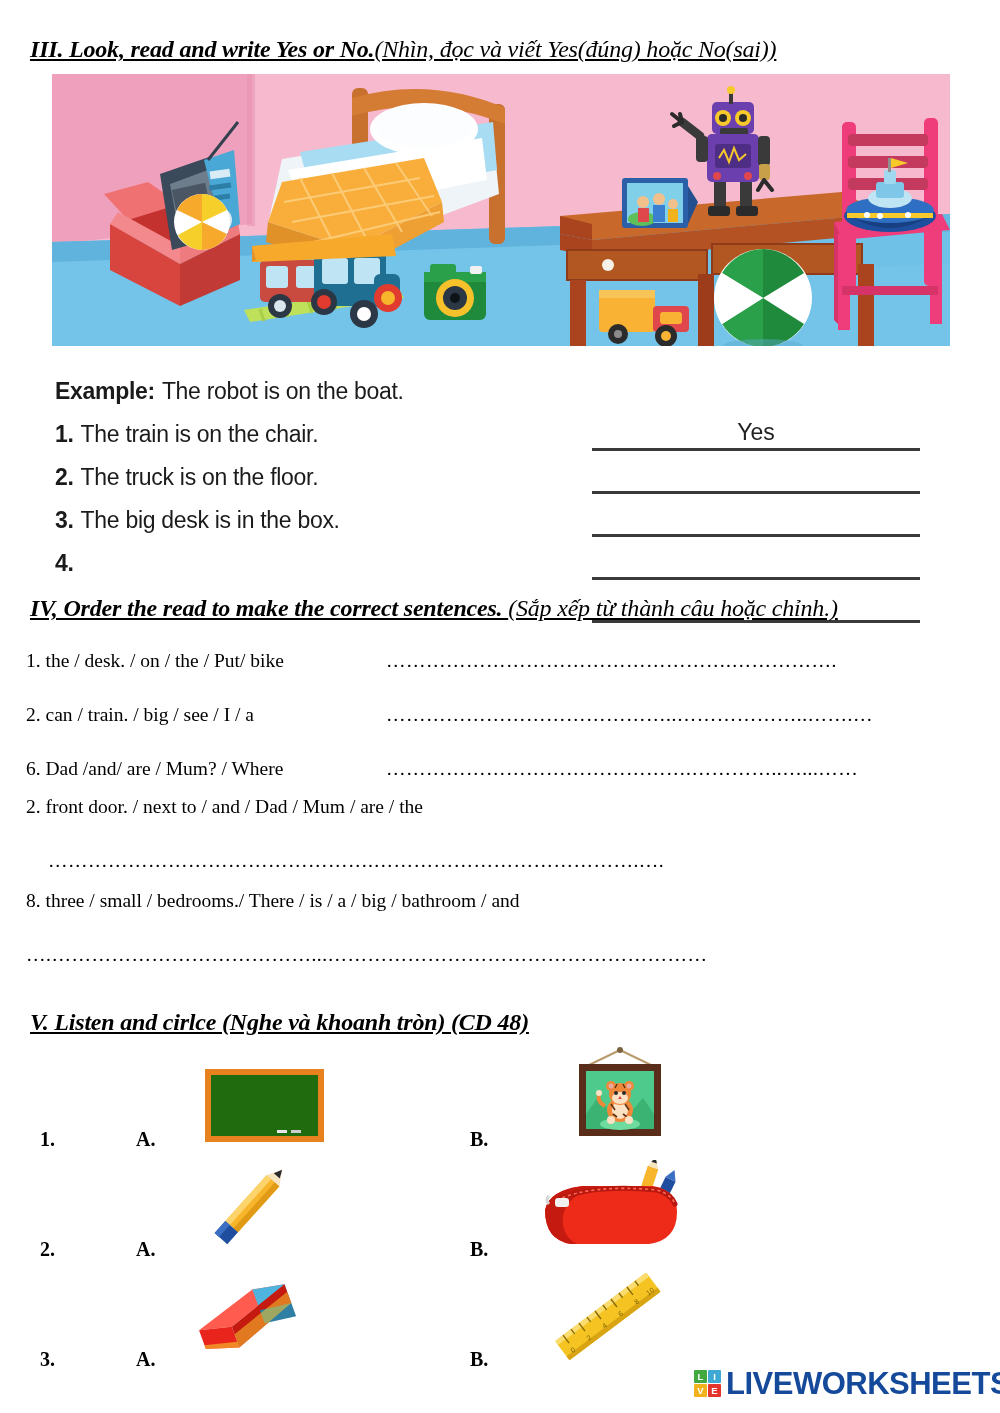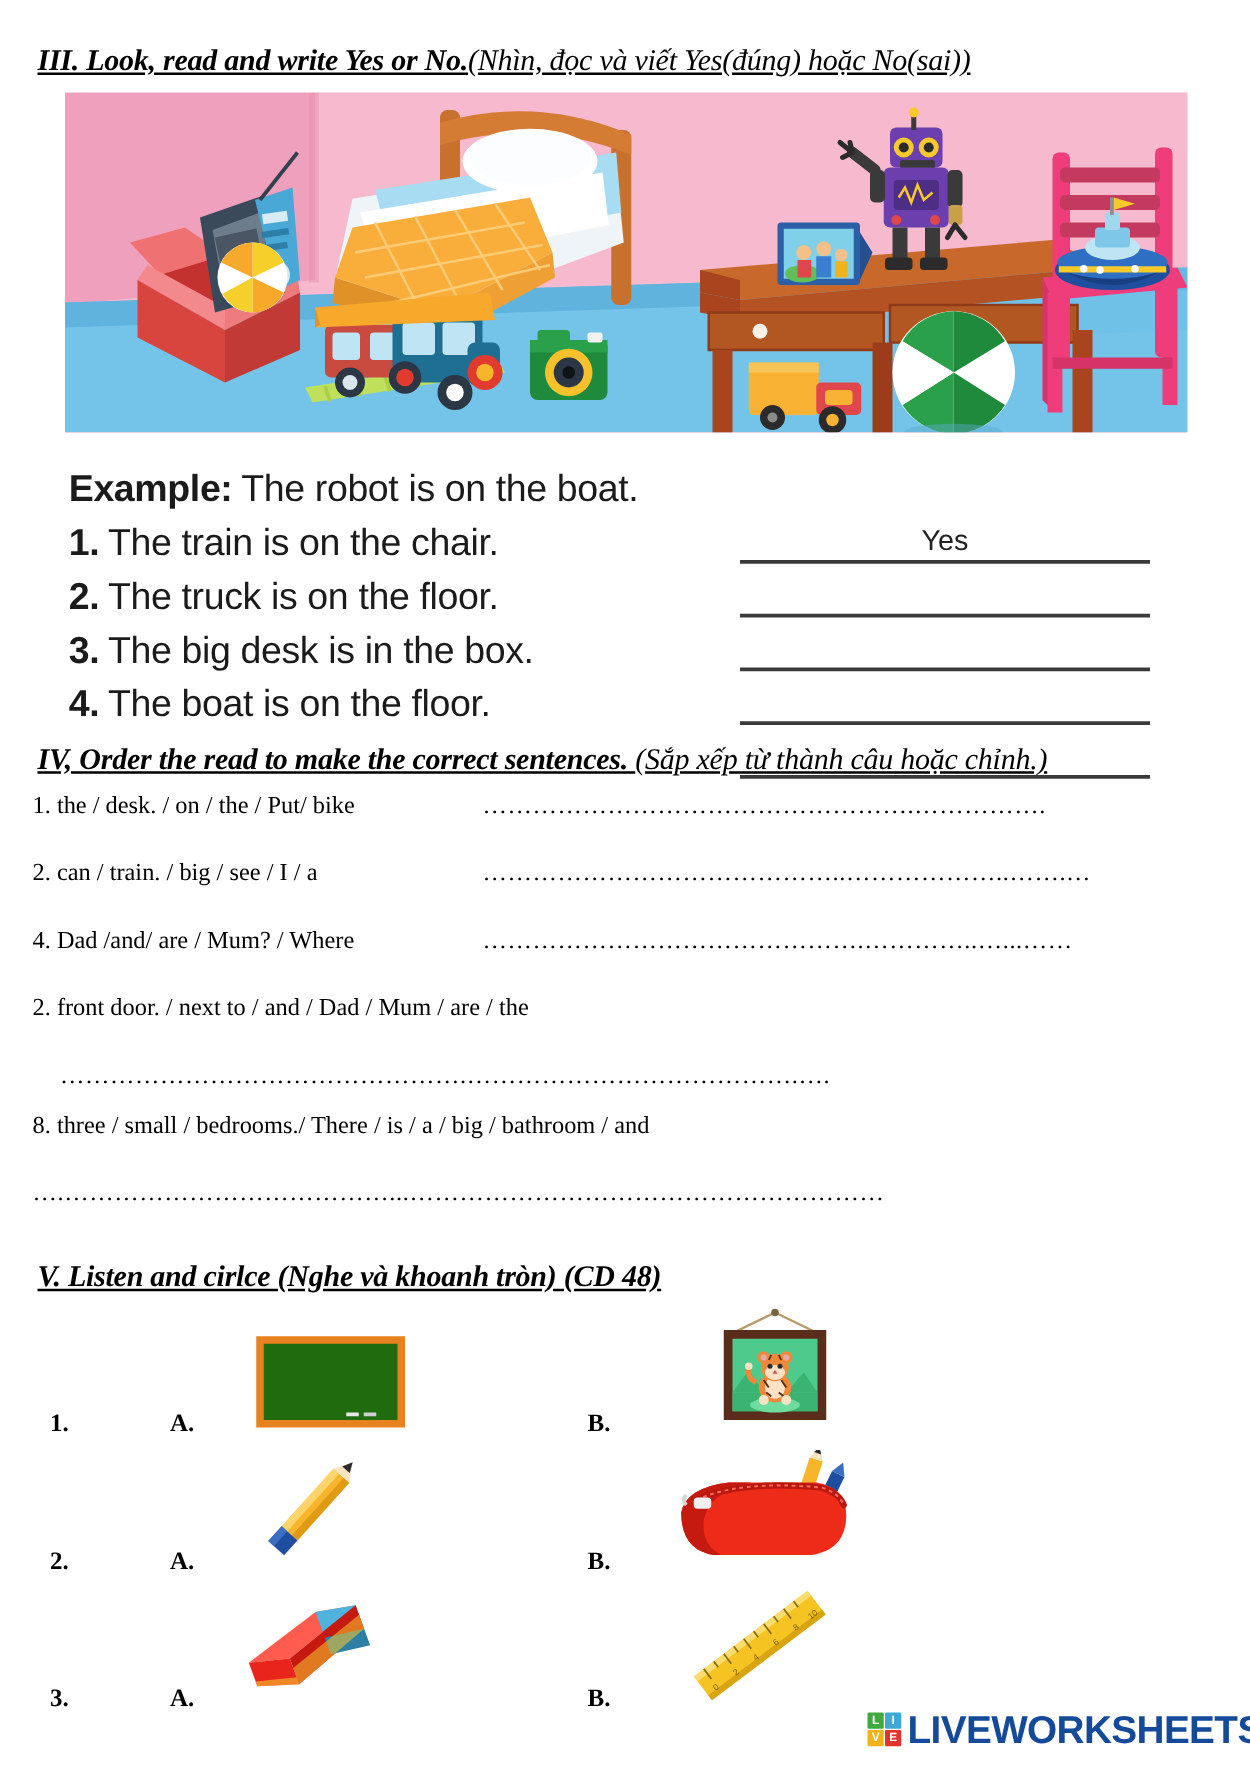--- a/index.html
+++ b/index.html
@@ -41,21 +41,21 @@
     height: 272px;
     overflow: hidden;
     background: #f6b9cd;
   }
   #room-figure svg { display: block; width: 100%; height: 100%; }
 
   .q3-list { left: 55px; top: 370px; width: 520px; }
   .q3-row {
     height: 43px;
     font-family: "Liberation Sans", sans-serif;
-    font-size: 30px;
+    font-size: 23px;
     color: #1b1b1b;
     letter-spacing: -0.3px;
     display: flex;
     align-items: center;
   }
   .q3-row .lead { font-weight: bold; margin-right: 7px; }
 
   .ans-lines { left: 592px; top: 370px; width: 328px; margin-top: 42px; }
   .ans-row { height: 43px; position: relative; }
   .ans-row .ans-text {
@@ -73,21 +73,21 @@
     bottom: 4px;
     border-bottom: 3px solid #3a3a3a;
   }
 
   
   #sec4-heading { left: 30px; top: 595px; }
 
   .q4-block { left: 26px; top: 634px; width: 948px; }
   .q4-row {
     display: flex;
-    align-items: flex-start;
+    align-items: center;
     font-family: "Liberation Serif", serif;
     font-size: 19.5px;
     height: 54px;
   }
   .q4-row .words { width: 360px; white-space: nowrap; }
   .q4-row .dots {
     flex: 1;
     white-space: nowrap;
     overflow: hidden;
     font-size: 19.5px;
@@ -392,21 +392,20 @@
   <div class="q3-row">
     <span class="lead">2.</span>
     <span>The truck is on the floor.</span>
   </div>
   <div class="q3-row">
     <span class="lead">3.</span>
     <span>The big desk is in the box.</span>
   </div>
   <div class="q3-row">
     <span class="lead">4.</span>
-    <span>The boat is on the floor.</span>
   </div>
 </div>
 
 <div class="abs ans-lines">
   <div class="ans-row">
     <span class="ans-text">Yes</span>
     <span class="ans-rule"></span>
   </div>
   <div class="ans-row">
     <span class="ans-text"></span>
@@ -431,21 +430,21 @@
 <div class="abs q4-block">
   <div class="q4-row">
     <span class="words">1. the / desk. / on / the / Put/ bike</span>
     <span class="dots">…………………………………………….…………….</span>
   </div>
   <div class="q4-row">
     <span class="words">2. can / train. / big / see / I / a</span>
     <span class="dots">……………………………………..………………..…….…</span>
   </div>
   <div class="q4-row">
-    <span class="words">4. Dad /and/ are / Mum? / Where</span>
+    <span class="words">6. Dad /and/ are / Mum? / Where</span>
     <span class="dots">……………………………………….…………..…...……</span>
   </div>
   <div class="q4-wide">
     <span>2. front door. / next to / and / Dad / Mum / are / the</span>
   </div>
   <div class="q4-dots-full indent-dots">………………………………………….………………………………….….</div>
   <div class="q4-wide">
     <span>8. three / small / bedrooms./ There / is / a / big / bathroom / and</span>
   </div>
   <div class="q4-dots-full">….…………………………………...…………………………………………………</div>

